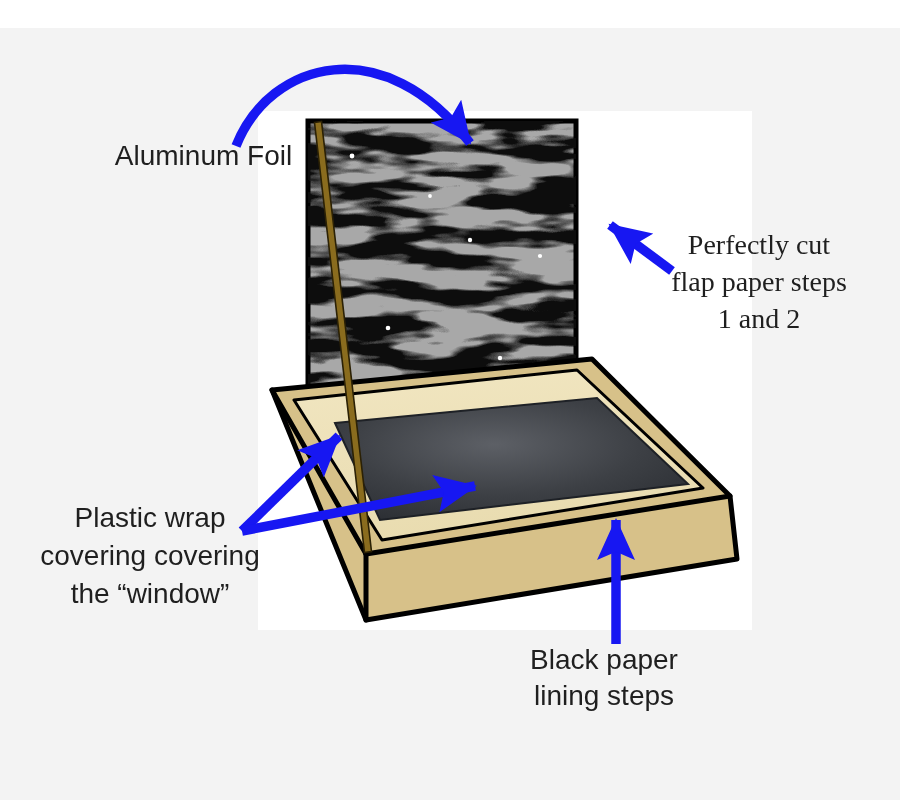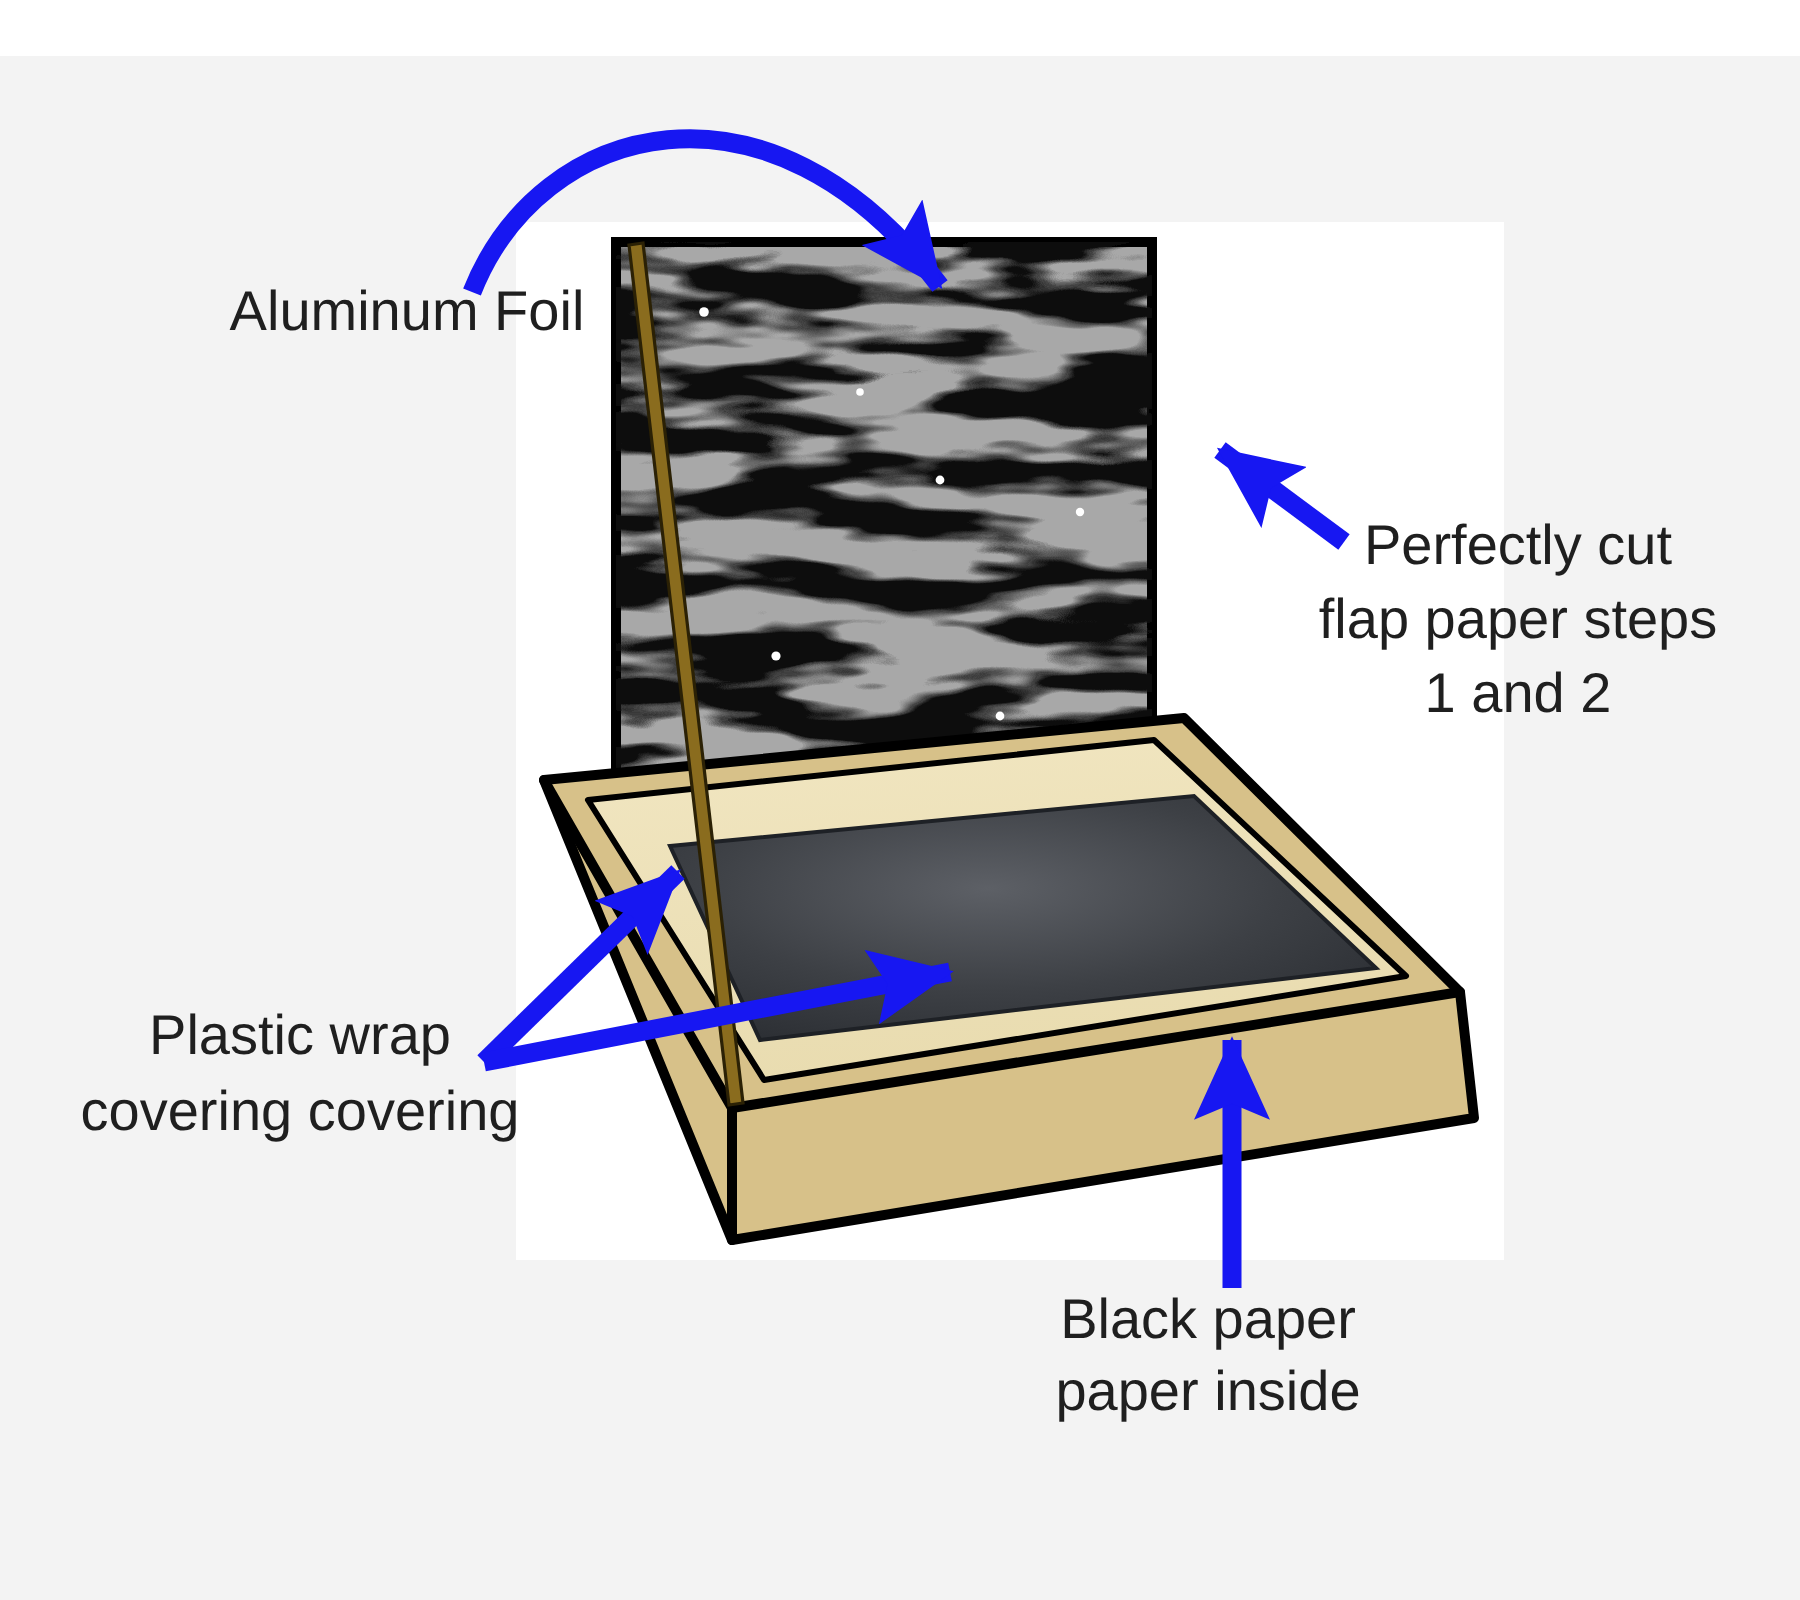--- a/index.html
+++ b/index.html
@@ -19,21 +19,21 @@
   .diagram-svg{position:absolute;left:0;top:0;}
   .label{
     position:absolute;
     color:var(--text,#1f1f1f);
     font-size:28px;
     text-align:center;
     line-height:37px;
     white-space:nowrap;
   }
   #lbl-foil{left:96px;top:112px;width:215px;line-height:32px;}
-  #lbl-flap{left:649px;top:226px;width:220px;line-height:37px;}
+  #lbl-flap{left:649px;top:198px;width:220px;line-height:37px;font-family:Liberation Serif, serif;}
   #lbl-plastic{left:28px;top:471px;width:244px;line-height:38px;}
   #lbl-paper{left:494px;top:614px;width:220px;line-height:36px;}
   .arrow-shaft{
     stroke:var(--arrow_blue,#1717f2);
     stroke-width:9.5;
     fill:none;
   }
   .arrow-head{fill:var(--arrow_blue,#1717f2);}
   .outline5{stroke:var(--outline,#000000);stroke-width:5;stroke-linejoin:round;stroke-linecap:round;}
   .outline3{stroke:var(--outline,#000000);stroke-width:3;stroke-linejoin:round;}
@@ -113,20 +113,21 @@
 
   <div class="label" id="lbl-flap">
     <div>Perfectly cut</div>
     <div>flap paper steps</div>
     <div>1 and 2</div>
   </div>
 
   <div class="label" id="lbl-plastic">
     <div>Plastic wrap</div>
     <div>covering covering</div>
+    <div>the “window”</div>
   </div>
 
   <div class="label" id="lbl-paper">
     <div>Black paper</div>
-    <div>paper inside</div>
+    <div>lining steps</div>
   </div>
 
 </div>
 
 </body></html>

